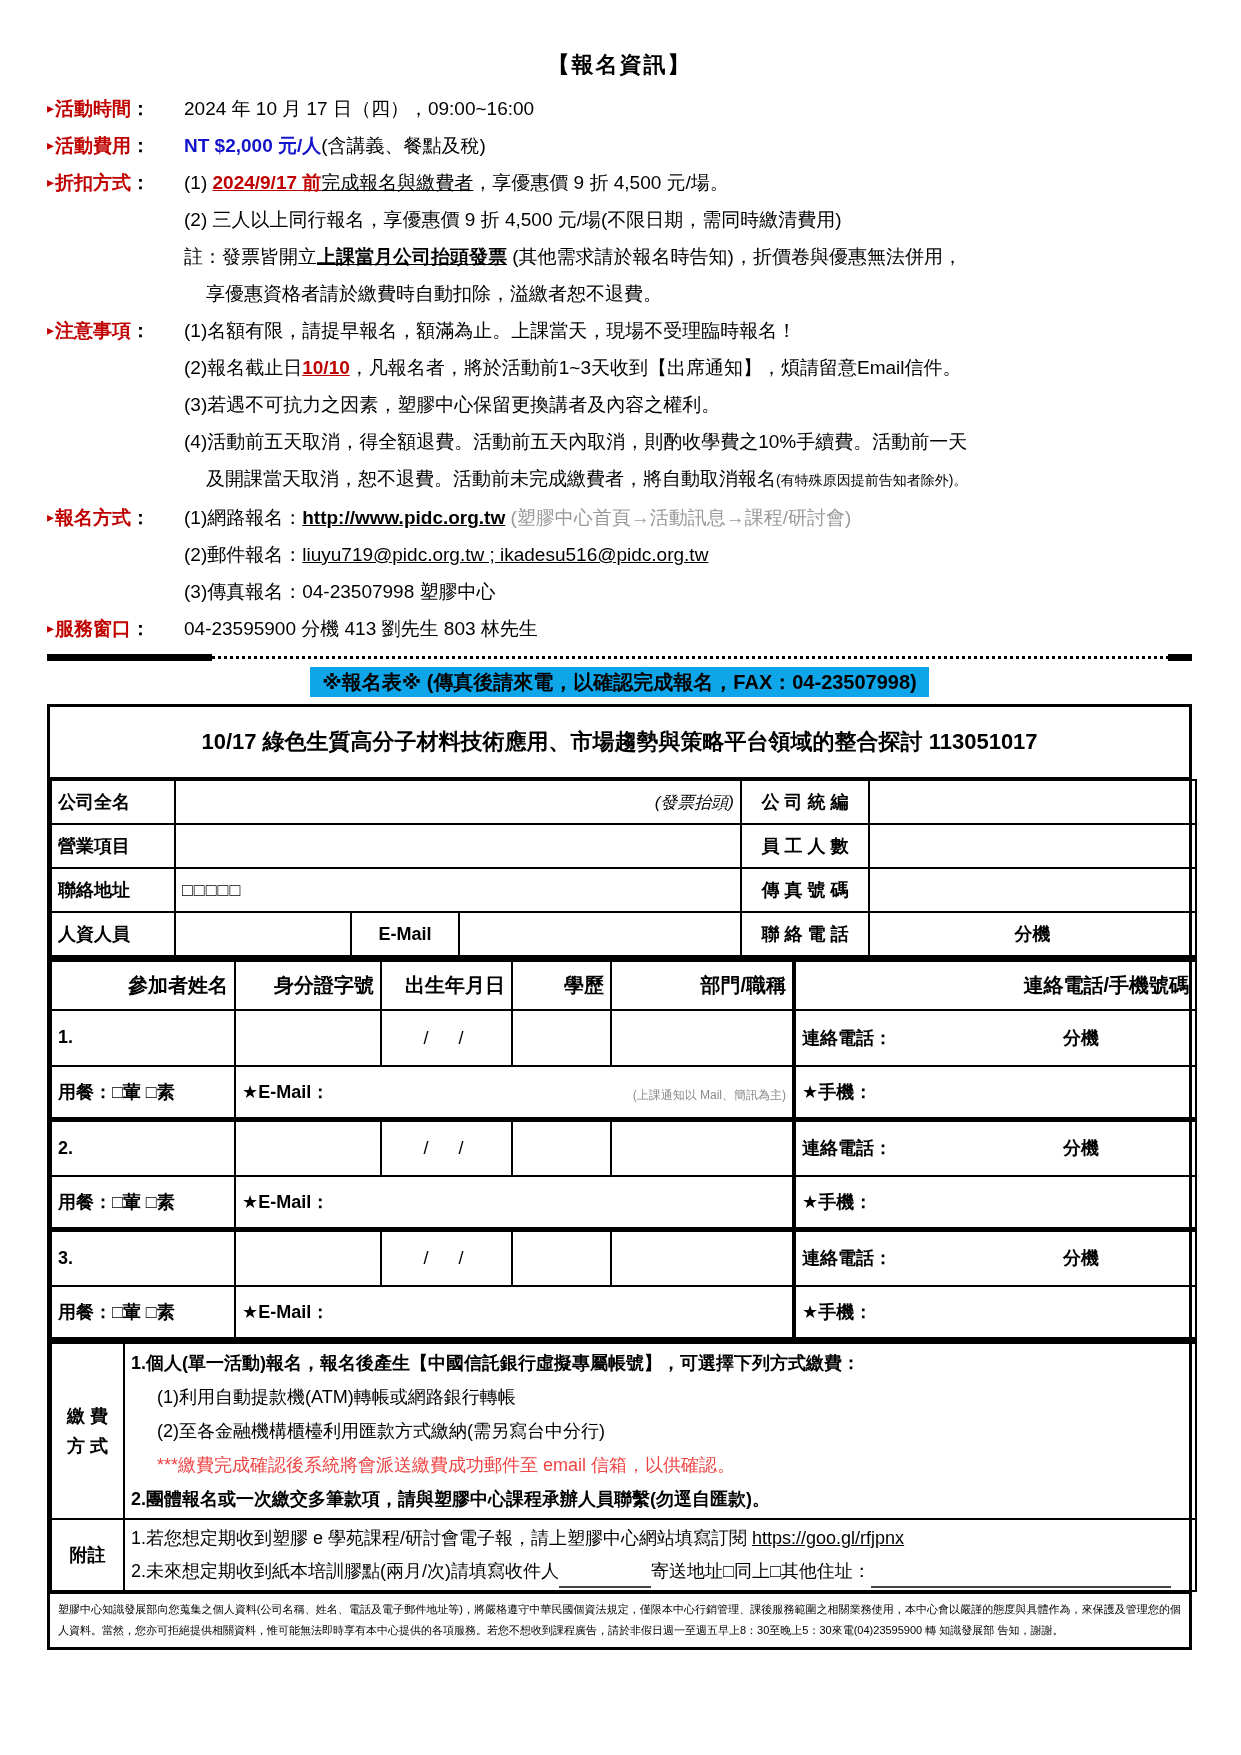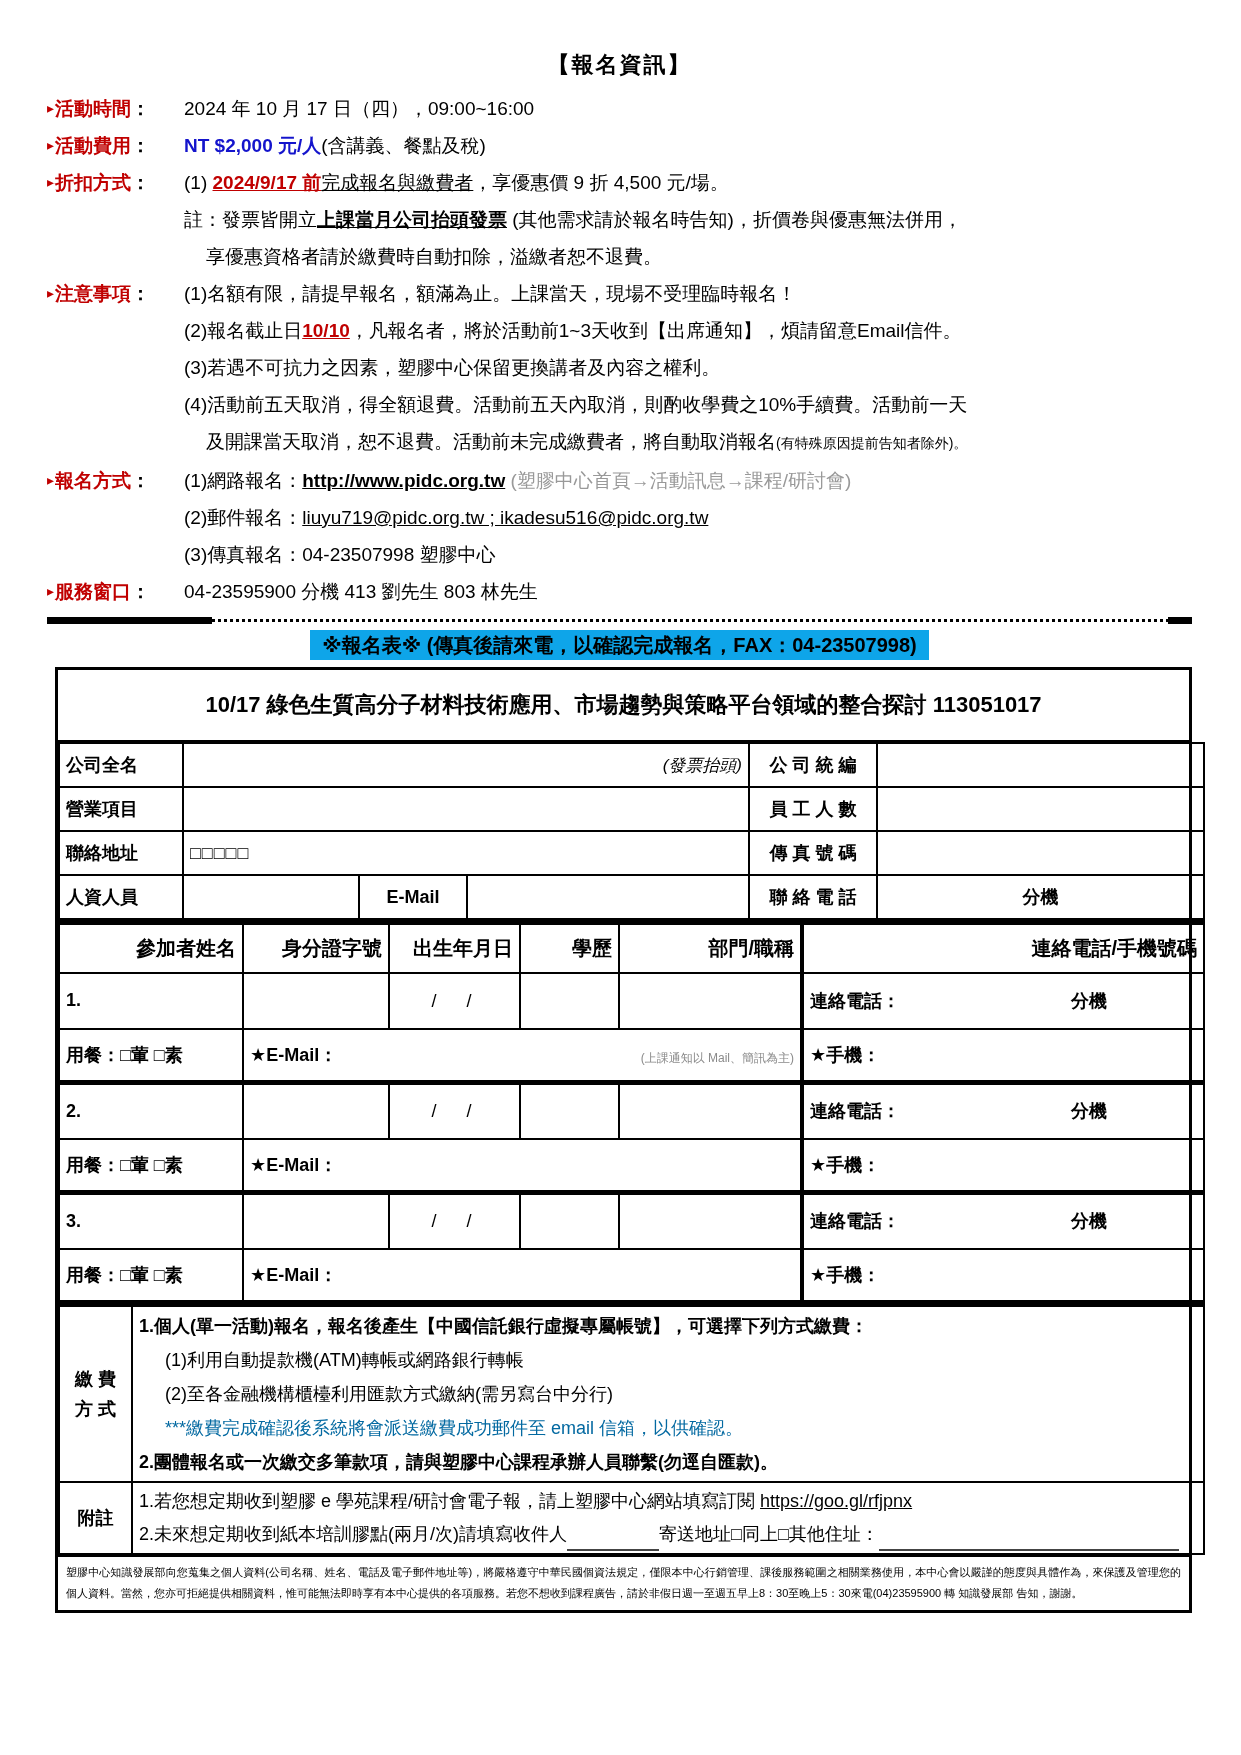--- a/index.html
+++ b/index.html
@@ -46,21 +46,21 @@
   
   .divider{display:flex;align-items:center;height:8px;margin:6px 0 8px 0;}
   .d-left{width:165px;height:7px;background:#000;}
   .d-right{width:24px;height:7px;background:#000;}
   .d-dash{flex:1;height:3px;
     background:repeating-linear-gradient(90deg,#000 0 3px,#fff 3px 6px);}
   
   .fax-row{text-align:center;margin:4px 0 8px 0;}
   .fax-hl{background:#0ea5e9;font-size:20px;font-weight:bold;padding:4px 12px;}
   
-  .form-box{border:3px solid #000;margin-left:8px;}
+  .form-box{border:3px solid #000;}
   .form-title{
     text-align:center;font-weight:bold;font-size:22px;
     padding:20px 6px;border-bottom:2px solid #000;
   }
   table.tbl{border-collapse:collapse;width:100%;table-layout:fixed;}
   table.tbl td{border:2px solid #000;box-sizing:border-box;padding:2px 6px;font-size:18px;overflow:hidden;}
   
   .tbl-company td{height:44px;vertical-align:middle;}
   .cell-label{font-weight:bold;font-size:19px;padding-left:10px;white-space:nowrap;}
   .cell-label2{font-weight:bold;font-size:19px;text-align:center;white-space:nowrap;}
@@ -88,21 +88,21 @@
   
   .side-label{
     text-align:center;font-weight:bold;font-size:19px;
     vertical-align:middle;white-space:nowrap;padding:0 2px;
   }
   .side-label div{line-height:30px;}
   .pay-content{padding:10px 8px 10px 12px;}
   .pay-line{font-size:18px;line-height:34px;white-space:nowrap;}
   .pay-line.s-bold{font-weight:bold;}
   .pay-line.s-ind{padding-left:26px;}
-  .pay-line.s-blue{color:#0369a1;}
+  .pay-line.s-blue{color:#ef4444;}
   .notes-content{padding:6px 8px 8px 12px;}
   .note-line{font-size:18px;line-height:33px;white-space:nowrap;}
   .blank{display:inline-block;border-bottom:2px solid #444;height:1.05em;vertical-align:bottom;}
   
   .privacy{
     border-top:2px solid #000;
     font-size:11px;line-height:1.9;
     padding:5px 8px 6px 8px;
     text-align:justify;
     color:#000;
@@ -125,20 +125,21 @@
       <div class="info-item">
         <div class="info-label"><span class="arrow">▸</span><span class="lbl-text">活動費用</span><span class="colon">：</span></div>
         <div class="info-content">
           <div class="info-line"><span class="s-blue-bold">NT $2,000 元/人</span><span>(含講義、餐點及稅)</span></div>
         </div>
       </div>
       <div class="info-item">
         <div class="info-label"><span class="arrow">▸</span><span class="lbl-text">折扣方式</span><span class="colon">：</span></div>
         <div class="info-content">
           <div class="info-line"><span>(1) </span><span class="s-red-ul">2024/9/17 前</span><span class="s-ul">完成報名與繳費者</span><span>，享優惠價 9 折 4,500 元/場。</span></div>
+          <div class="info-line"><span>(2) 三人以上同行報名，享優惠價 9 折 4,500 元/場(不限日期，需同時繳清費用)</span></div>
           <div class="info-line"><span>註：發票皆開立</span><span class="s-bold-ul">上課當月公司抬頭發票</span><span> (其他需求請於報名時告知)，折價卷與優惠無法併用，</span></div>
           <div class="info-line" style="padding-left: 22px;"><span>享優惠資格者請於繳費時自動扣除，溢繳者恕不退費。</span></div>
         </div>
       </div>
       <div class="info-item">
         <div class="info-label"><span class="arrow">▸</span><span class="lbl-text">注意事項</span><span class="colon">：</span></div>
         <div class="info-content">
           <div class="info-line"><span>(1)名額有限，請提早報名，額滿為止。上課當天，現場不受理臨時報名！</span></div>
           <div class="info-line"><span>(2)報名截止日</span><span class="s-red-ul">10/10</span><span>，凡報名者，將於活動前1~3天收到【出席通知】，煩請留意Email信件。</span></div>
           <div class="info-line"><span>(3)若遇不可抗力之因素，塑膠中心保留更換講者及內容之權利。</span></div>

